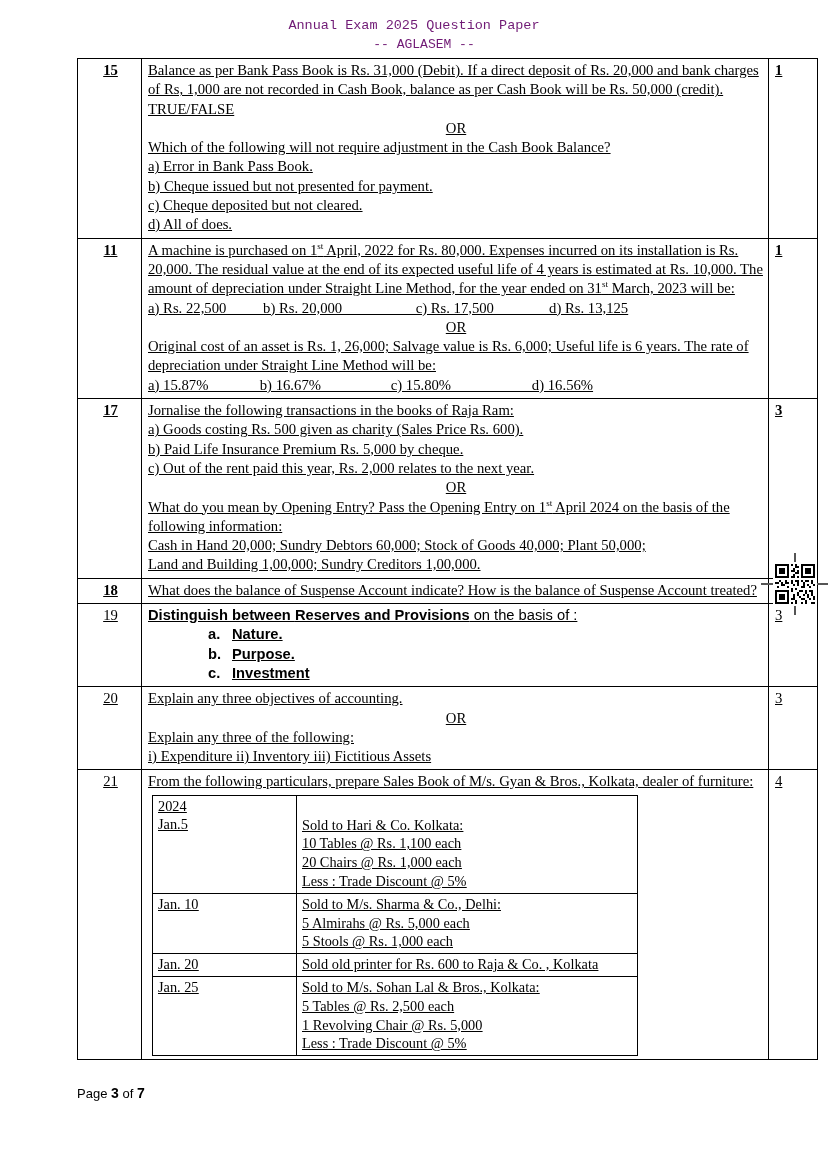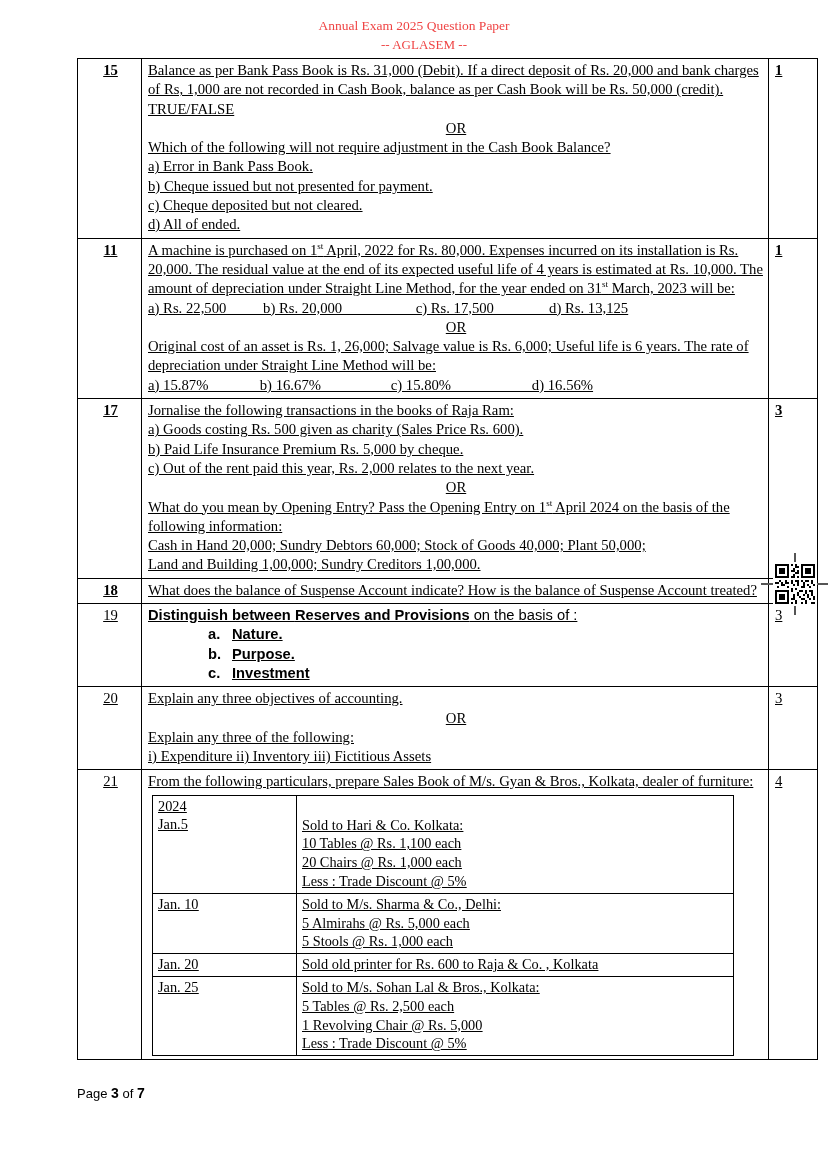--- a/index.html
+++ b/index.html
@@ -16,22 +16,22 @@
     overflow: hidden;
   }
 
   
   .page-header {
     position: absolute;
     top: 16px;
     left: 0;
     width: 828px;
     text-align: center;
-    color: #ef4444;
-    font-family: Liberation Serif, serif;
+    color: #701a75;
+    font-family: Liberation Mono, monospace;
     font-size: 13.5px;
     line-height: 19px;
   }
   .page-header .line2 { font-size: 13px; margin-left: 20px; }
 
   
   .paper-table {
     position: absolute;
     left: 77px;
     top: 58px;
@@ -80,21 +80,21 @@
     margin: 0;
     padding-left: 60px;
   }
   .q19-list li { list-style: none; }
   .q19-list li .mk { display: inline-block; width: 24px; }
 
   
   .inner-table {
     border-collapse: collapse;
     table-layout: fixed;
-    width: 582px;
+    width: 486px;
     margin-top: 3px;
     margin-left: 4px;
   }
   .inner-table td {
     border: 1.1px solid #000;
     vertical-align: top;
     padding: 1px 5px 2px 5px;
     font-size: 14.3px;
     line-height: 18.8px;
   }
@@ -145,21 +145,21 @@
 
     <tr>
       <td class="qnum-cell bold">15</td>
       <td class="body-cell">
         <div>Balance as per Bank Pass Book is Rs. 31,000 (Debit). If a direct deposit of Rs. 20,000 and bank charges of Rs, 1,000 are not recorded in Cash Book, balance as per Cash Book will be Rs. 50,000 (credit).  TRUE/FALSE</div>
         <div class="or-line">OR</div>
         <div> Which of the following will not require adjustment in the Cash Book Balance?</div>
         <div>a) Error in Bank Pass Book.</div>
         <div>b) Cheque issued but not presented for payment.</div>
         <div>c) Cheque deposited but not cleared.</div>
-        <div>d) All of ended.</div>
+        <div>d) All of does.</div>
       </td>
       <td class="marks-cell bold">1</td>
     </tr>
 
     <tr>
       <td class="qnum-cell bold">11</td>
       <td class="body-cell">
         <div><span>A machine is purchased on 1</span><sup>st</sup><span> April, 2022 for Rs. 80,000. Expenses incurred on its installation is Rs. 20,000. The residual value at the end of its expected useful life of 4 years is estimated at Rs. 10,000. The amount of depreciation under Straight Line Method, for the year ended on 31</span><sup>st</sup><span> March, 2023 will be:</span></div>
         <div class="opts">a) Rs. 22,500          b) Rs. 20,000                    c) Rs. 17,500               d) Rs. 13,125</div>
         <div class="or-line">OR</div>

